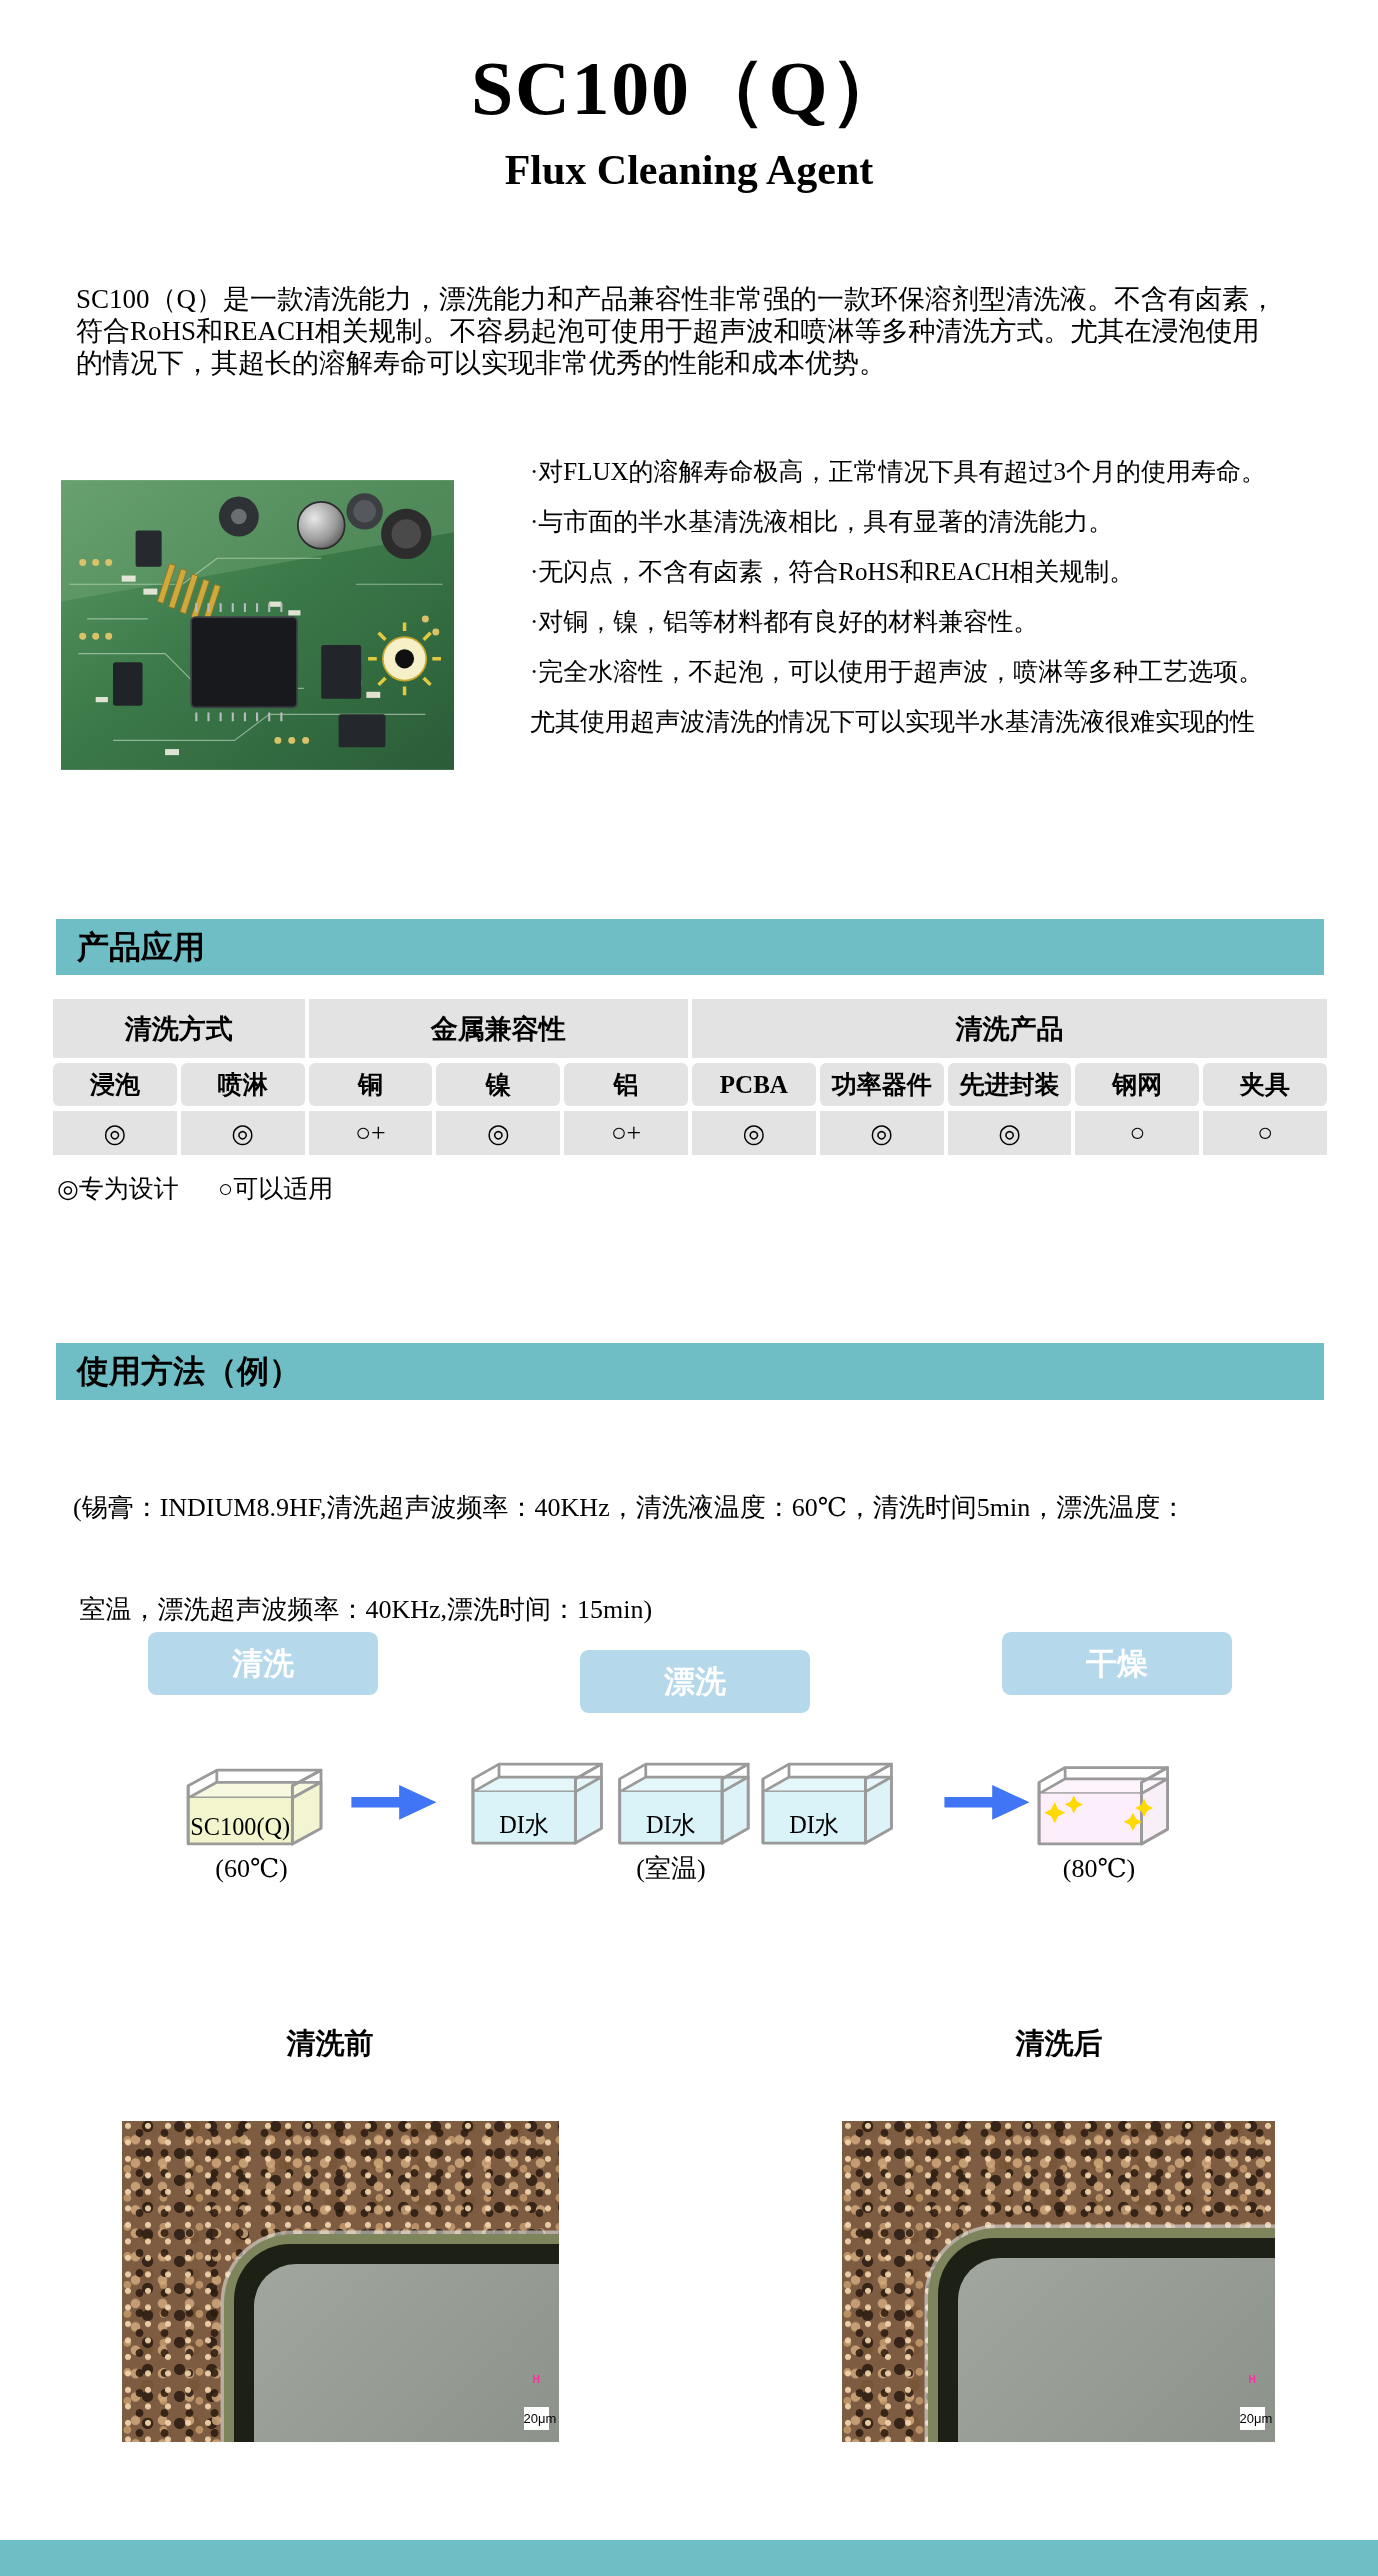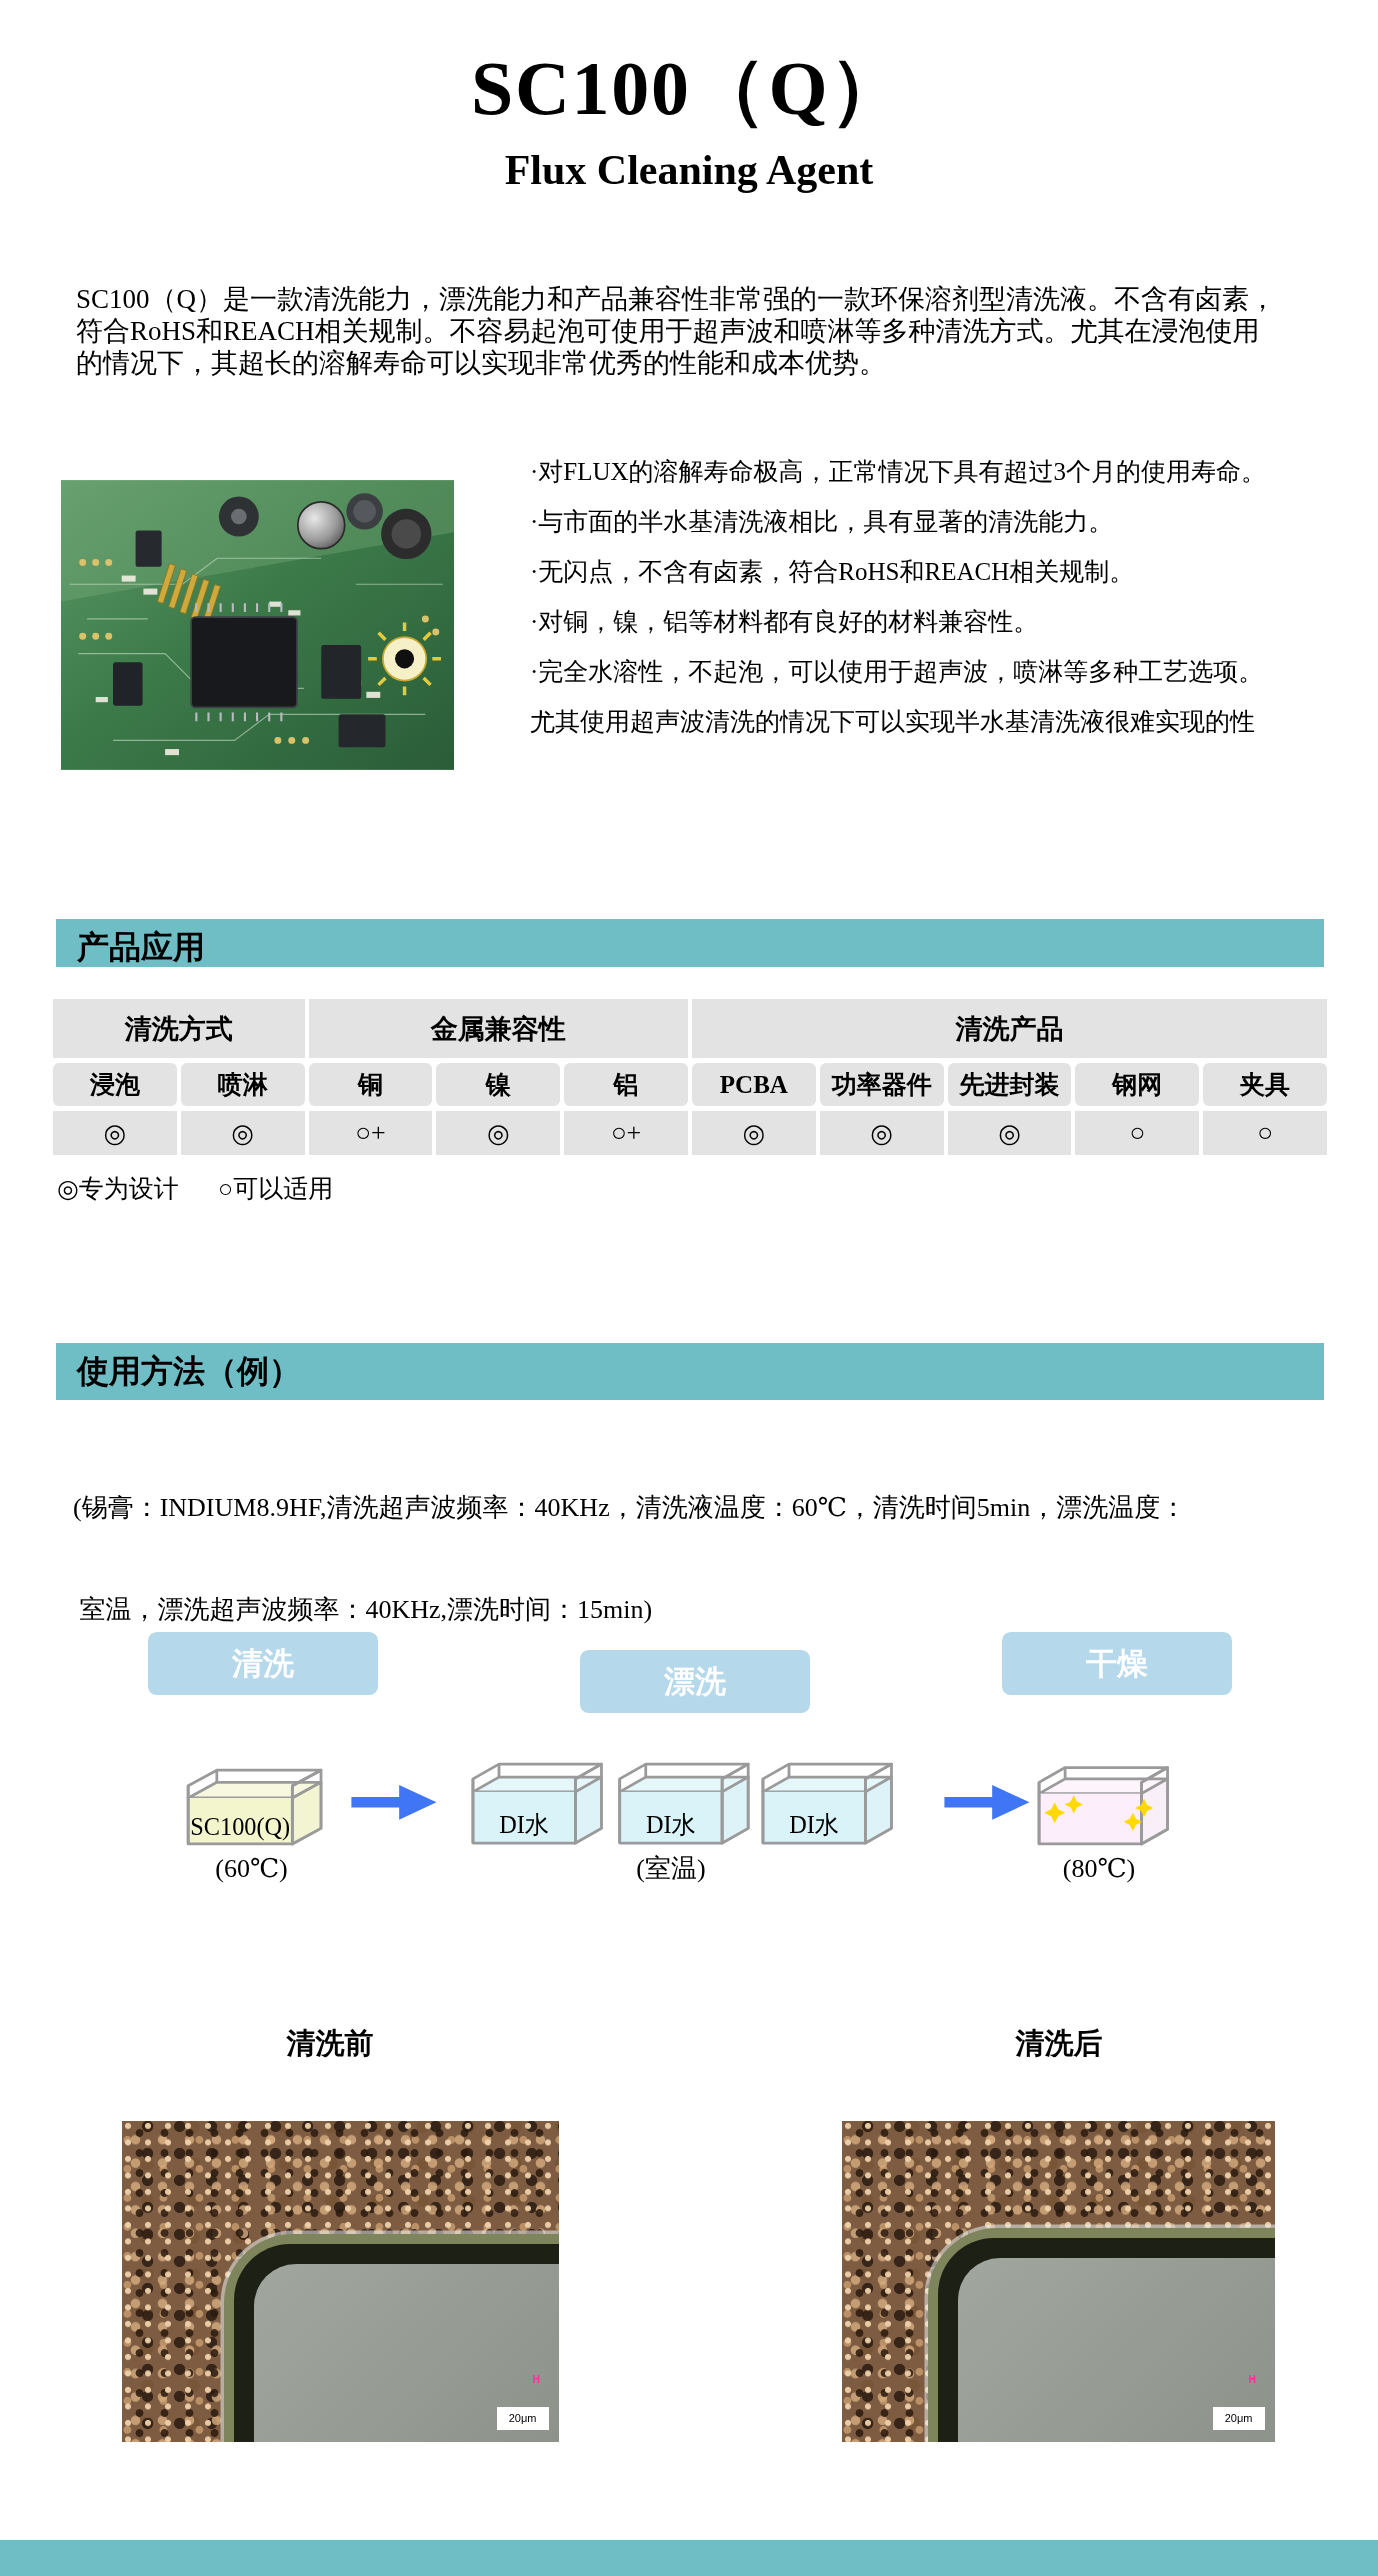--- a/index.html
+++ b/index.html
@@ -14,21 +14,21 @@
   
   .intro{left:76px;top:283px;width:1242px;font-size:27px;line-height:32px;}
 
   
   .pcb{left:61px;top:480px;width:393px;height:290px;overflow:hidden;}
 
   
   .features{left:486px;top:447px;width:851px;font-size:25px;line-height:50px;white-space:nowrap;margin-left:44px;}
 
   
-  .bar{background:#6fbdc5;width:1268px;height:48px;line-height:56px;padding-left:21px;box-sizing:border-box;
+  .bar{background:#6fbdc5;width:1268px;height:56px;line-height:56px;padding-left:21px;box-sizing:border-box;
        font-size:32px;font-weight:700;color:#000;}
   .bar1{left:56px;top:919px;}
   .bar2{left:56px;top:1343px;height:57px;line-height:57px;}
 
   
   table.app{position:absolute;left:49px;top:994px;width:1282px;table-layout:fixed;
             border-collapse:separate;border-spacing:4.3px 5.2px;}
   table.app td{background:#e3e3e3;text-align:center;vertical-align:middle;}
   td.ghead{height:57px;font-size:27px;font-weight:700;}
   td.chead{height:41px;font-size:25px;font-weight:700;border-radius:6px;}
@@ -61,22 +61,22 @@
      background-size:20px 16.5px,25px 20px,27px 23.4px,32px 27px,36px 29px,46px 37px;}
   .m1{left:122px;width:437px;}
   .m2{left:842px;width:433px;}
   .chip{position:absolute;right:-26px;bottom:-26px;background:#7e855c;
         box-shadow:0 0 0 3.5px rgba(235,240,240,0.55);}
   .m1 .chip{left:102px;top:113px;border-top-left-radius:69px;}
   .m2 .chip{left:86px;top:107px;border-top-left-radius:69px;}
   .chip .frame{position:absolute;left:10.4px;top:10.4px;right:0;bottom:0;background:#1d2015;border-top-left-radius:56px;}
   .chip .die{position:absolute;left:29.5px;top:29.5px;right:0;bottom:0;background:#969d94;border-top-left-radius:42px;
              background-image:linear-gradient(135deg, rgba(255,255,255,0.10), rgba(0,0,0,0.08));}
-  .scalebox{position:absolute;right:10.4px;bottom:12px;width:52px;height:23.4px;background:#fff;
-            font-size:11px;text-align:center;line-height:23.4px;font-family:"Liberation Sans","DejaVu Sans",sans-serif;}
+  .scalebox{position:absolute;right:10.4px;bottom:12px;width:25px;height:23.4px;background:#fff;
+            font-size:13px;text-align:center;line-height:23.4px;font-family:"Liberation Sans","DejaVu Sans",sans-serif;}
   .hmark{position:absolute;right:19px;bottom:57px;color:#ff2da0;font-size:10.4px;font-weight:700;
          font-family:"Liberation Sans","DejaVu Sans",sans-serif;}
 
   
   .footer{left:0;top:2540px;width:1378px;height:36px;background:#6fbdc5;}
 </style>
 </head>
 <body>
 
 <div id="page">

